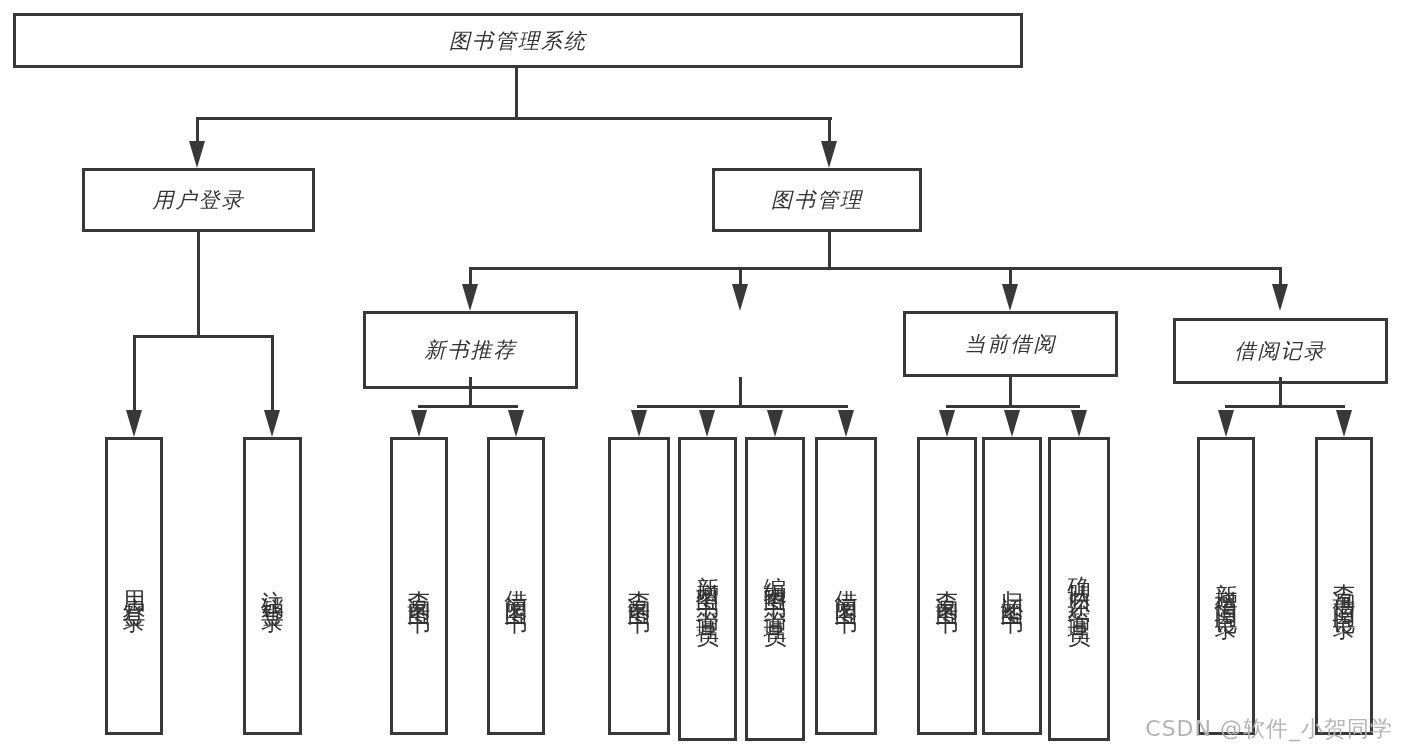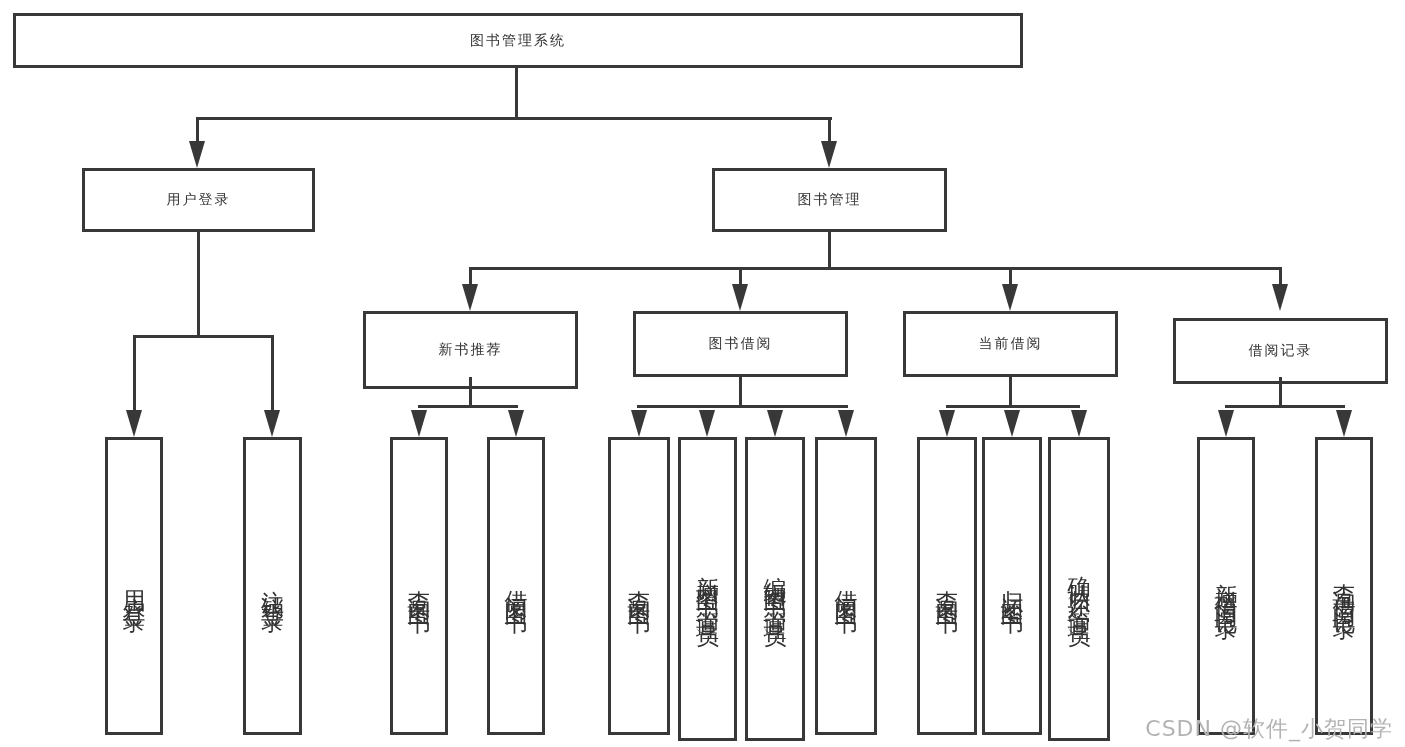--- a/index.html
+++ b/index.html
@@ -4,21 +4,21 @@
 <style>
   html,body{margin:0;padding:0;background:#ffffff;}
   .canvas{
     position:relative;width:1405px;height:747px;background:#ffffff;overflow:hidden;
     font-family:"DejaVu Sans","Liberation Sans",sans-serif;color:#333333;
   }
   .box{
     position:absolute;box-sizing:border-box;border:3px solid #383838;background:#ffffff;
     display:flex;align-items:center;justify-content:center;text-align:center;
   }
-  .hbox{font-size:14px;letter-spacing:2px;}
+  .hbox{font-size:21px;letter-spacing:2px;font-style:italic;}
   .vbox{
     writing-mode:vertical-rl;font-size:23px;letter-spacing:7px;line-height:1;
   }
   .line{position:absolute;background:#383838;}
   .arrow{
     position:absolute;width:0;height:0;
     border-left:8px solid transparent;border-right:8px solid transparent;
     border-top:27px solid #383838;
   }
   .watermark{
@@ -34,42 +34,41 @@
   <div class="box hbox" style="left:13px;top:13px;width:1010px;height:55px;">图书管理系统</div>
 
   <div class="line" style="left:515px;top:68px;width:3px;height:52px;"></div>
   <div class="line" style="left:196px;top:117px;width:636px;height:3px;"></div>
   <div class="line" style="left:196px;top:117px;width:3px;height:28px;"></div>
   <div class="line" style="left:828px;top:117px;width:3px;height:28px;"></div>
   <div class="arrow" style="left:189px;top:141px;"></div>
   <div class="arrow" style="left:821px;top:141px;"></div>
 
   <div class="box hbox" style="left:82px;top:168px;width:233px;height:64px;">用户登录</div>
-  <div class="box hbox" style="left:712px;top:168px;width:235px;height:64px;">图书管理</div>
+  <div class="box hbox" style="left:712px;top:168px;width:210px;height:64px;">图书管理</div>
 
   <div class="line" style="left:197px;top:232px;width:3px;height:106px;"></div>
   <div class="line" style="left:133px;top:335px;width:141px;height:3px;"></div>
   <div class="line" style="left:133px;top:335px;width:3px;height:78px;"></div>
   <div class="line" style="left:271px;top:335px;width:3px;height:78px;"></div>
   <div class="arrow" style="left:126px;top:410px;"></div>
   <div class="arrow" style="left:264px;top:410px;"></div>
 
   <div class="line" style="left:828px;top:232px;width:3px;height:38px;"></div>
   <div class="line" style="left:469px;top:267px;width:813px;height:3px;"></div>
   <div class="line" style="left:469px;top:267px;width:3px;height:20px;"></div>
   <div class="line" style="left:739px;top:267px;width:3px;height:20px;"></div>
   <div class="line" style="left:1009px;top:267px;width:3px;height:20px;"></div>
   <div class="line" style="left:1279px;top:267px;width:3px;height:20px;"></div>
   <div class="arrow" style="left:462px;top:284px;"></div>
   <div class="arrow" style="left:732px;top:284px;"></div>
   <div class="arrow" style="left:1002px;top:284px;"></div>
   <div class="arrow" style="left:1272px;top:284px;"></div>
 
   <div class="box hbox" style="left:363px;top:311px;width:215px;height:78px;">新书推荐</div>
-  <div class="box hbox" style="left:633px;top:311px;width:215px;height:66px;">图书借阅</div>
   <div class="box hbox" style="left:903px;top:311px;width:215px;height:66px;text-align:center;">当前借阅</div>
   <div class="box hbox" style="left:1173px;top:318px;width:215px;height:66px;">借阅记录</div>
 
   <div class="line" style="left:469px;top:377px;width:3px;height:31px;"></div>
   <div class="line" style="left:418px;top:405px;width:100px;height:3px;"></div>
   <div class="arrow" style="left:411px;top:410px;"></div>
   <div class="arrow" style="left:508px;top:410px;"></div>
 
   <div class="line" style="left:739px;top:377px;width:3px;height:31px;"></div>
   <div class="line" style="left:637px;top:405px;width:211px;height:3px;"></div>

